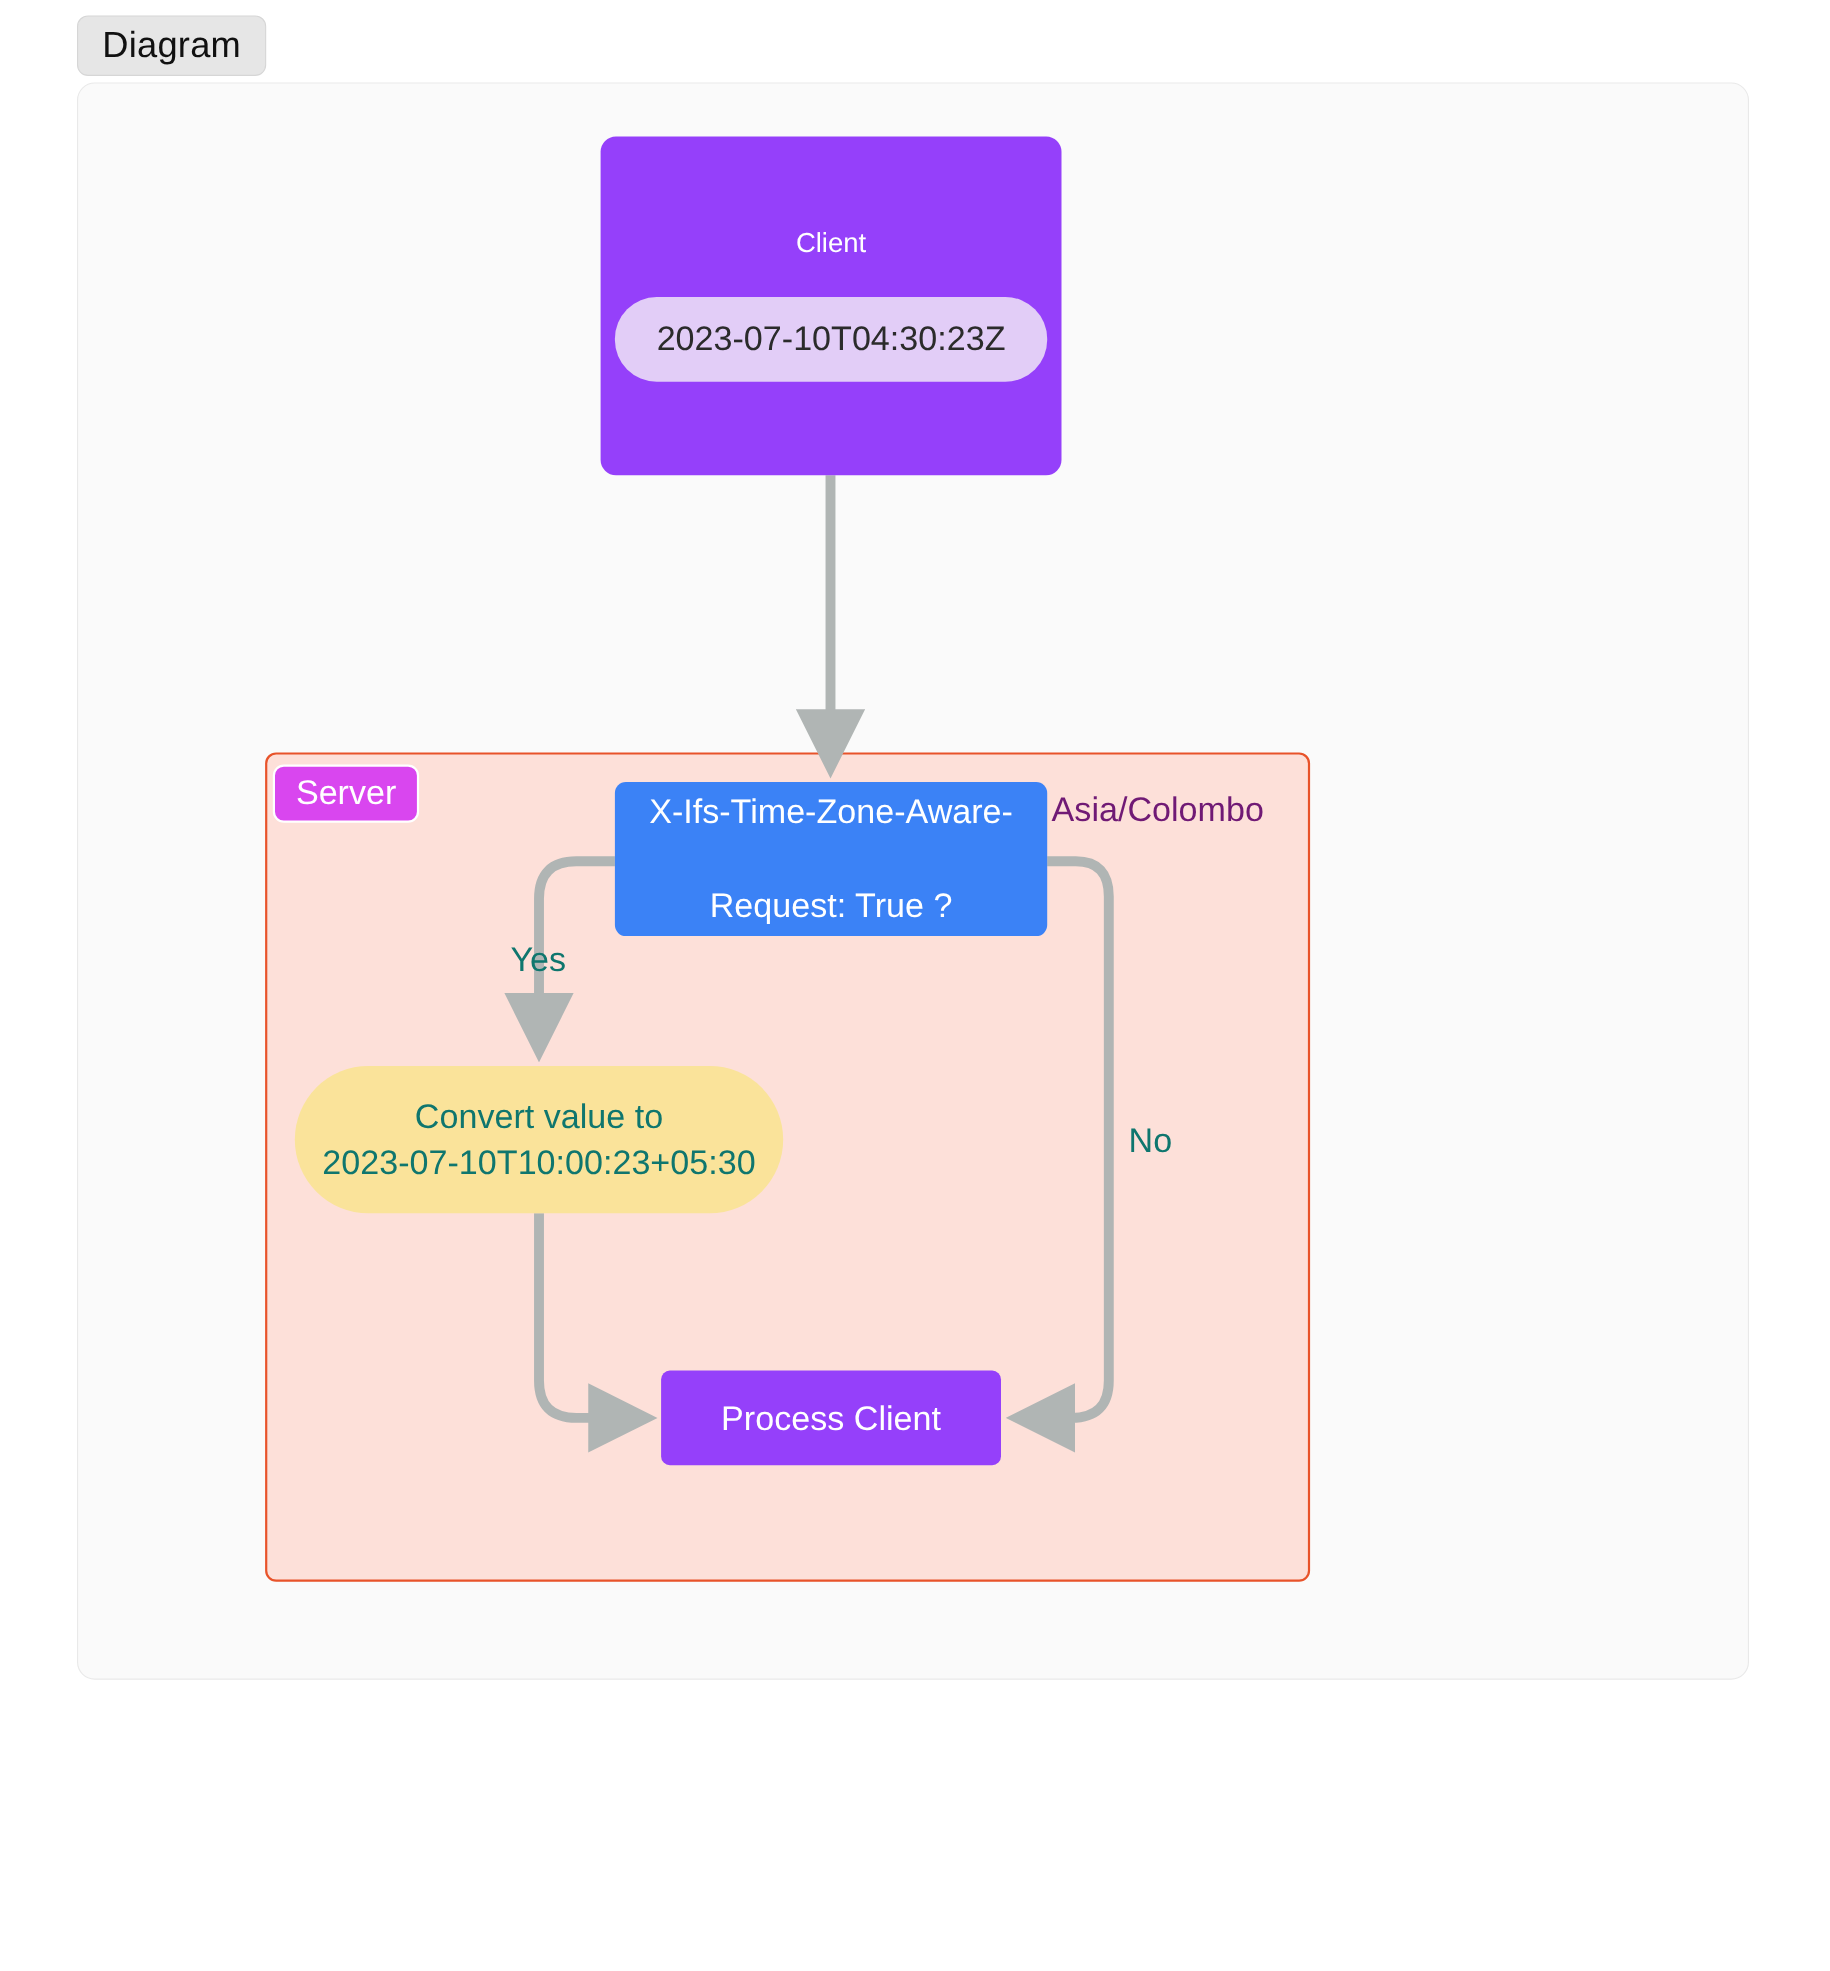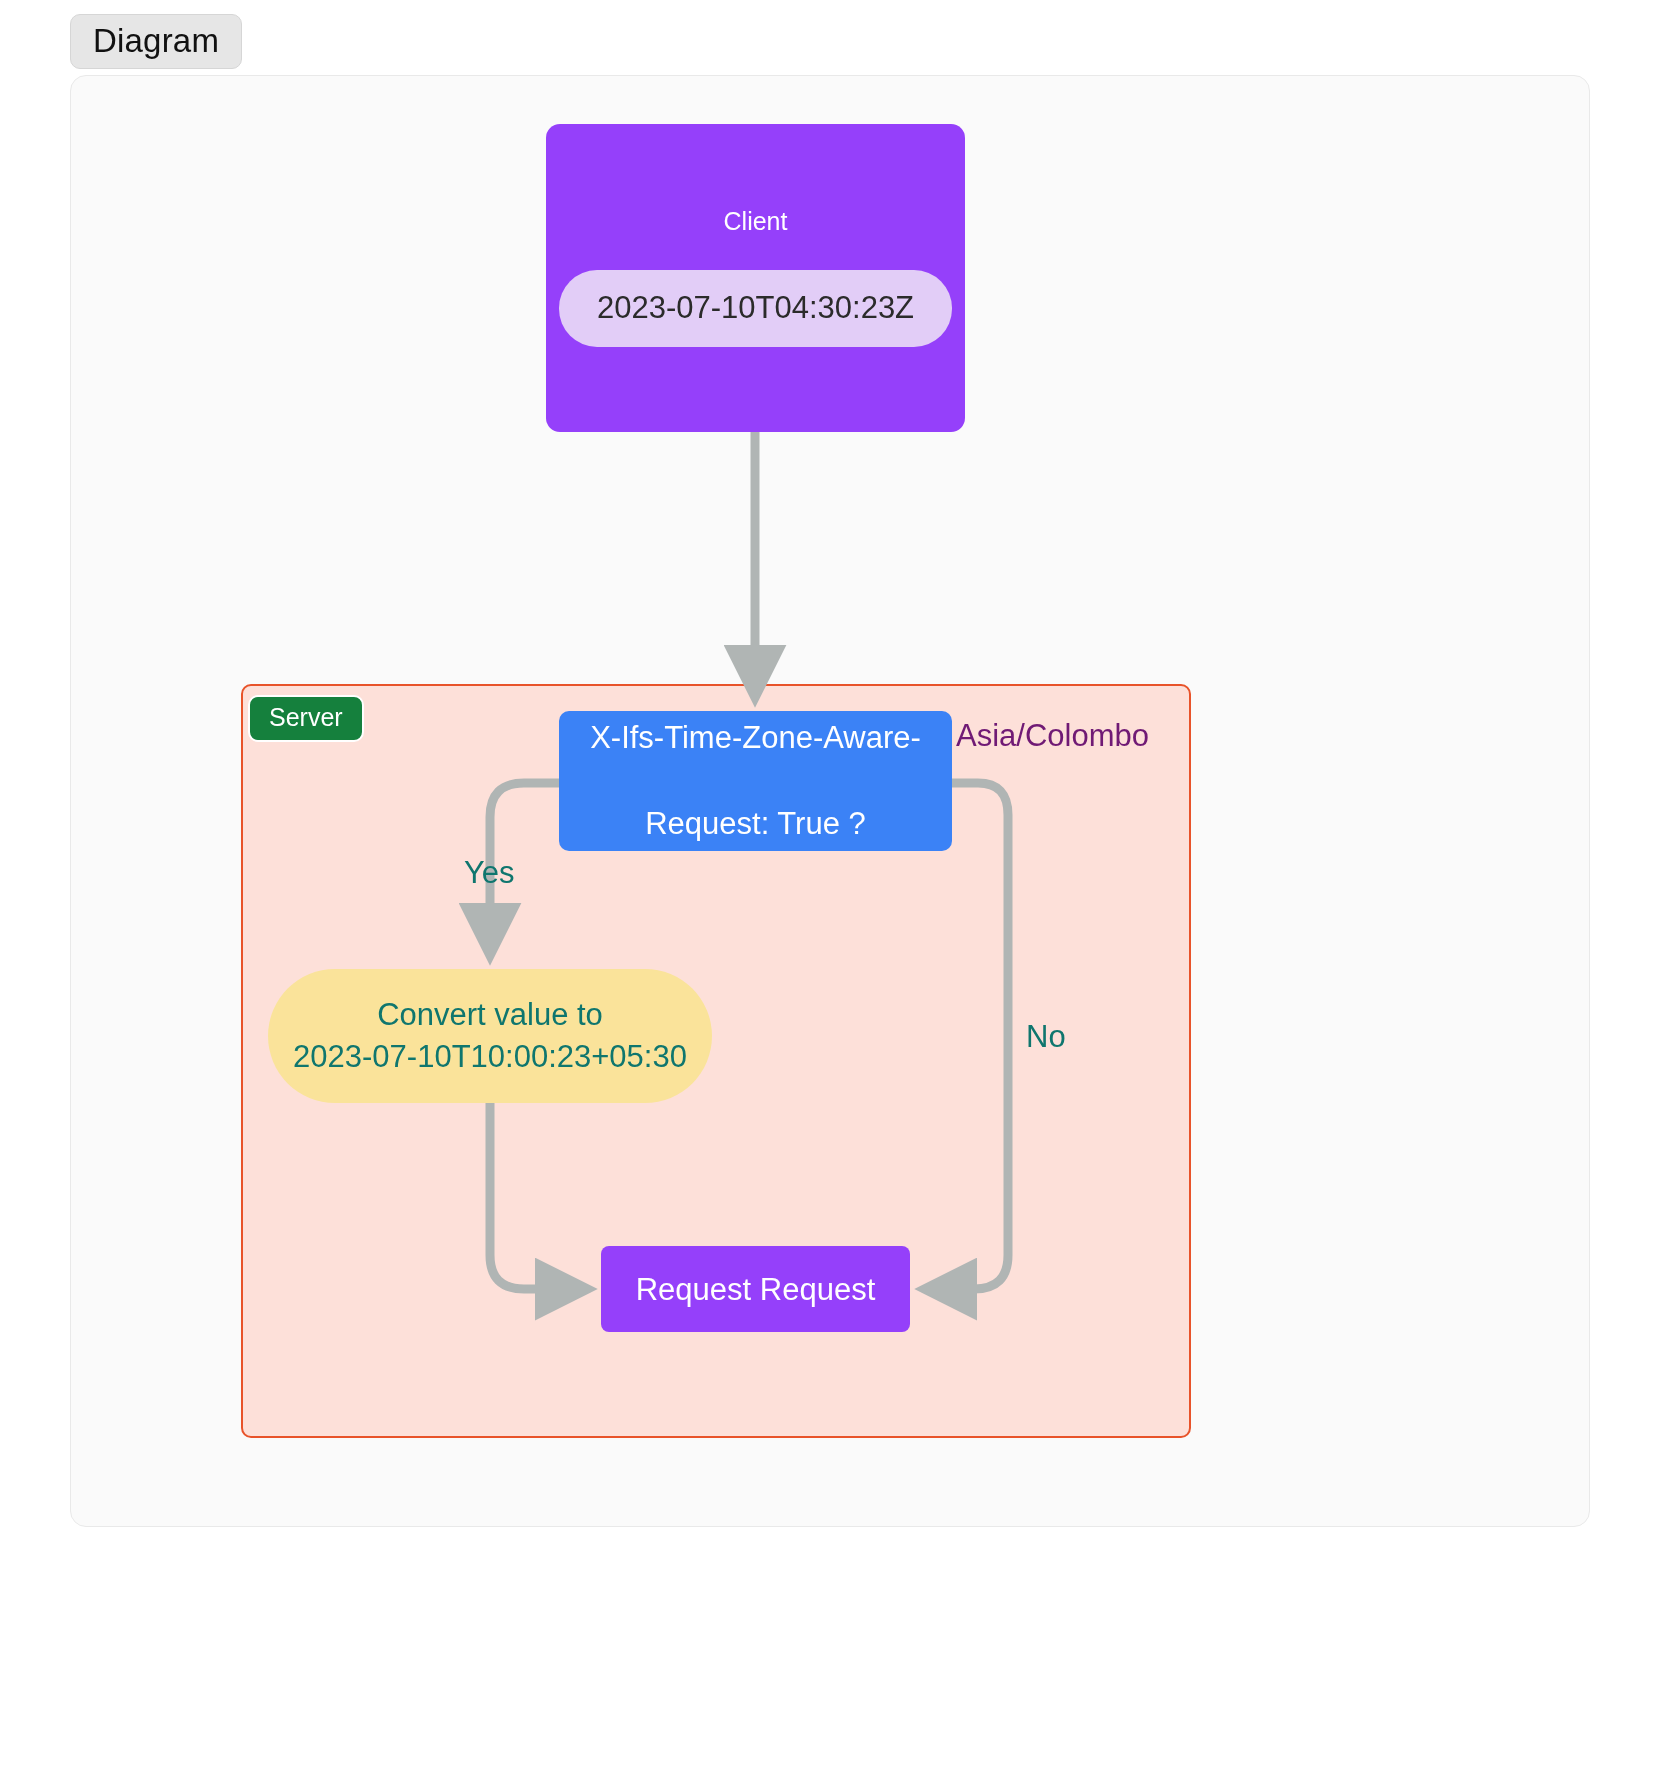--- a/index.html
+++ b/index.html
@@ -62,25 +62,25 @@
     width: 950px;
     height: 754px;
     background: #fde0d9;
     border: 2px solid #e8532a;
     border-radius: 10px;
   }
   .subgraph-label {
     position: absolute;
     left: 5px;
     top: 9px;
-    background: #15803d;
+    background: #d946ef;
     border: 2px solid #ffffff;
     border-radius: 10px;
     color: #ffffff;
-    font-size: 25px;
+    font-size: 31px;
     padding: 8px 19px 10px 19px;
     line-height: 1.0;
     white-space: nowrap;
   }
   .tz-label {
     position: absolute;
     right: 40px;
     top: 32px;
     font-size: 31px;
     color: #701a75;
@@ -215,19 +215,19 @@
     <div class="nowrap">X-Ifs-Time-Zone-Aware-</div>
     <div class="nowrap">Request: True ?</div>
   </div>
 
   <div class="node node-convert">
     <div class="nowrap">Convert value to</div>
     <div class="nowrap">2023-07-10T10:00:23+05:30</div>
   </div>
 
   <div class="node node-process">
-    <div class="nowrap">Request Request</div>
+    <div class="nowrap">Process Client</div>
   </div>
 
   <div class="edge-label edge-label-yes">Yes</div>
   <div class="edge-label edge-label-no">No</div>
 
 </div>
 
 </body></html>

